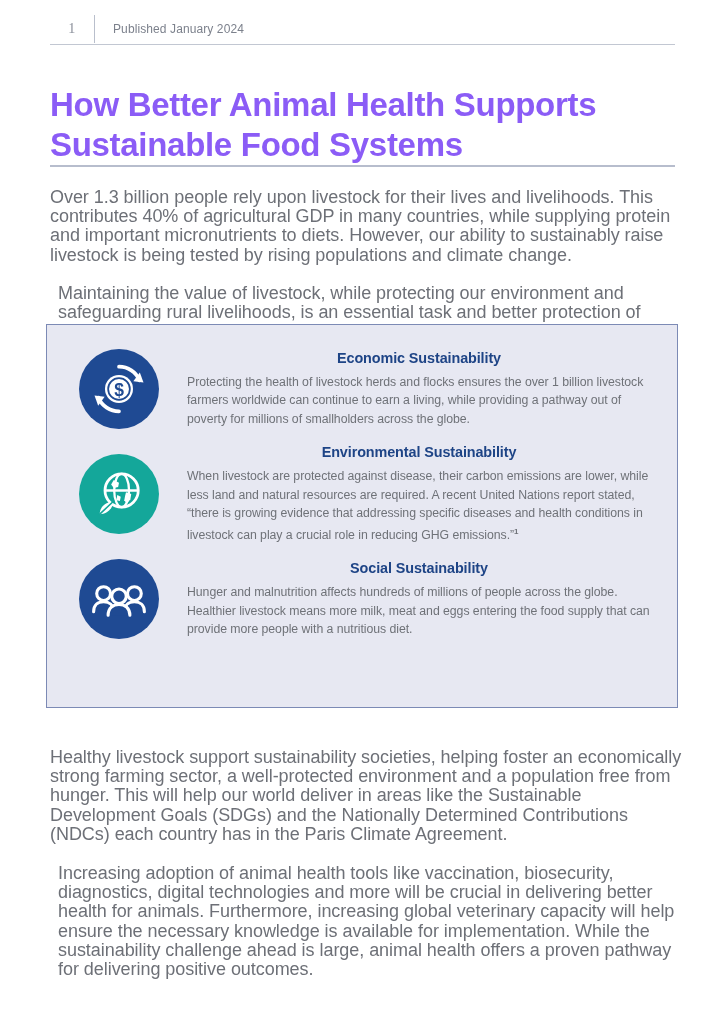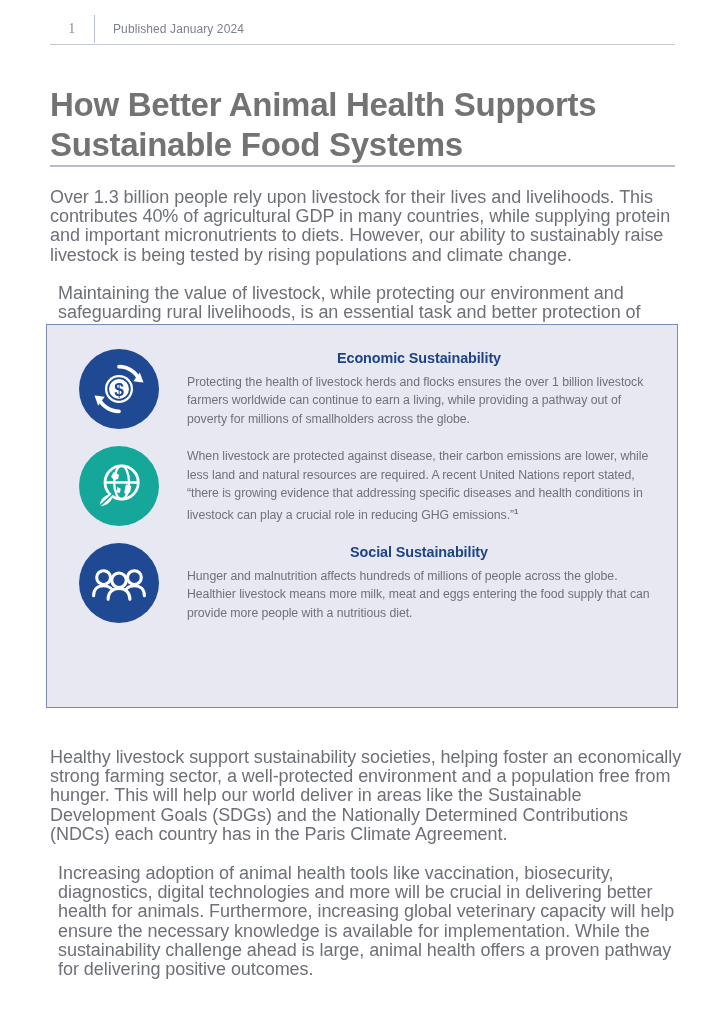--- a/index.html
+++ b/index.html
@@ -64,21 +64,21 @@
 
   
   .doc-title {
     position: absolute;
     left: 50px;
     top: 63px;
     width: 630px;
     font-size: 33px;
     line-height: 40px;
     font-weight: bold;
-    color: #737373;
+    color: #8b5cf6;
     letter-spacing: -0.3px;
   }
   .title-rule {
     position: absolute;
     left: 50px;
     top: 165px;
     width: 625px;
     height: 2px;
     background: #b7bdcd;
   }
@@ -236,20 +236,21 @@
               <path d="M26 16 l6 3 -1 5 -5 1 -3 -4 z" fill="#ffffff"></path>
               <path d="M40 30 l6 2 -1 6 -4 5 -3 -4 1 -5 z" fill="#ffffff"></path>
               <path d="M30 33 l4 2 -1 5 -4 -1 z" fill="#ffffff"></path>
 
               <path d="M25 41 C16 41 10 47 10 55 C18 55 25 49 25 41 Z" fill="#ffffff"></path>
               <path d="M10 55 L26 40" stroke="#14A79A" stroke-width="1.8" stroke-linecap="round"></path>
             </svg>
           </div>
         </div>
         <div class="pillar-body">
+          <div class="pillar-heading">Environmental Sustainability</div>
           <p class="pillar-text"><span>When livestock are protected against disease, their carbon emissions are lower, while less land and natural resources are required. A recent United Nations report stated, “there is growing evidence that addressing specific diseases and health conditions in livestock can play a crucial role in reducing GHG emissions.”</span><span class="sup">1</span></p>
         </div>
       </div>
 
       <div class="pillar">
         <div class="pillar-icon">
           <div class="icon-circle icon-blue">
             <svg width="58" height="58" viewBox="0 0 64 64" aria-hidden="true">
 
               <circle cx="15" cy="26" r="7.6" fill="none" stroke="#ffffff" stroke-width="3.4"></circle>

